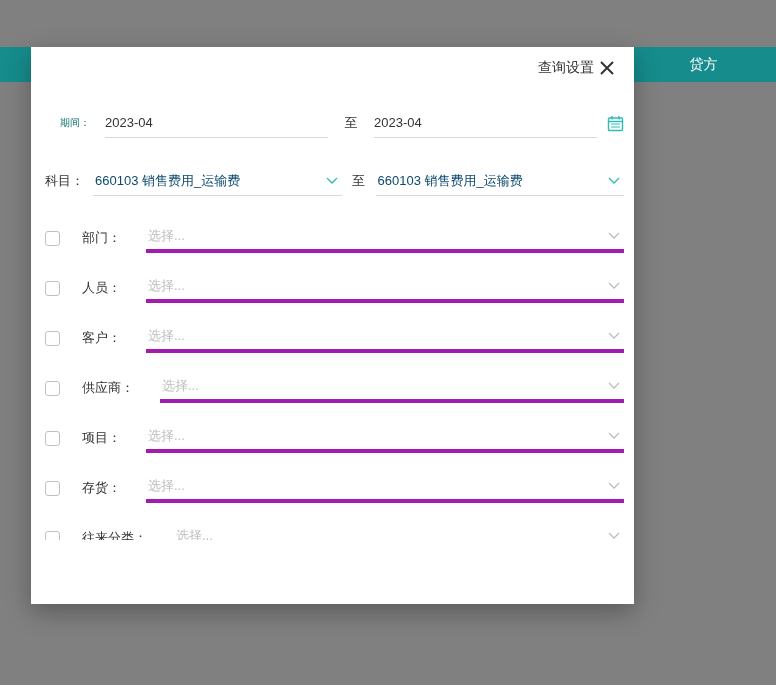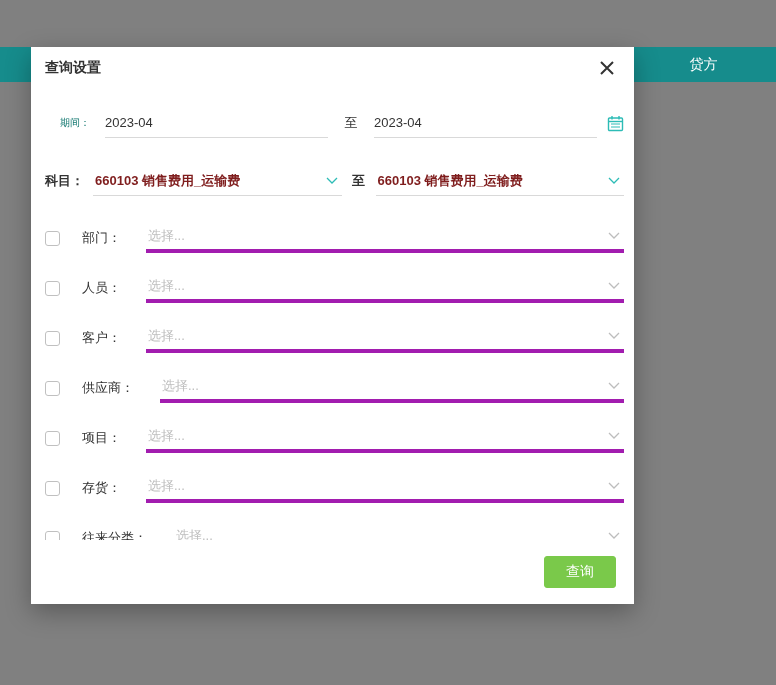--- a/index.html
+++ b/index.html
@@ -12,46 +12,46 @@
   .modal {
     position: absolute;
     top: 47px; left: 31px;
     width: 603px; height: 557px;
     background: #fff;
     box-shadow: 0 8px 24px rgba(0,0,0,0.3);
   }
 
   .modal-header {
     height: 42px;
-    display: flex; align-items: center; justify-content: space-between;
+    display: flex; align-items: center; justify-content: flex-end;
     padding: 0 14px;
-    font-size: 14px; color: #333; font-weight: bold;
+    font-size: 14px; color: #333;
   }
   .close-btn { font-size: 20px; color: #333; cursor: pointer; padding: 4px 6px; line-height: 1; }
 
   .modal-body {
     position: absolute;
     top: 42px; bottom: 64px; left: 0; right: 0;
     padding: 14px 10px 0 14px;
     overflow-y: scroll;
   }
 
   
   .period-row { display: flex; align-items: center; height: 40px; margin-bottom: 18px; }
   .period-label { font-size: 10px; color: #0f766e; width: 60px; text-align: center; }
   .period-input-wrap { flex: 1; border-bottom: 1px solid #d9d9d9; height: 30px; display: flex; align-items: center; justify-content: center; position: relative; }
   .period-input { border: none; font-size: 13px; color: #333; width: 100%; outline: none; background: transparent; }
   .period-sep { width: 46px; text-align: center; font-size: 13px; color: #333; }
   .calendar-icon { margin-left: 10px; color: #2dbcb6; cursor: pointer; }
 
   
-  .subject-row { display: flex; align-items: center; height: 40px; margin-bottom: 12px; font-weight: bold; }
+  .subject-row { display: flex; align-items: center; height: 40px; margin-bottom: 12px; }
   .subject-label { font-size: 13px; color: #333; width: 48px; }
   .subject-input-wrap { flex: 1; border-bottom: 1px solid #d9d9d9; height: 30px; display: flex; align-items: center; position: relative; }
-  .subject-text { font-size: 13px; color: #7f1d1d; flex: 1; padding-left: 2px; white-space: nowrap; overflow: hidden; }
+  .subject-text { font-size: 13px; color: #0c4a6e; flex: 1; padding-left: 2px; white-space: nowrap; overflow: hidden; }
   .dropdown-arrow { color: #2dbcb6; margin-right: 4px; cursor: pointer; }
   .subject-sep { width: 34px; text-align: center; font-size: 13px; color: #333; }
 
   
   .filter-row { display: flex; align-items: center; height: 50px; gap: 16px; }
   .checkbox {
     width: 15px; height: 15px;
     border: 1px solid #c0c0c0;
     border-radius: 3px;
     margin-right: 6px; cursor: pointer; flex-shrink: 0;
@@ -231,15 +231,14 @@
                 <path d="M1 1 L6 6 L11 1" stroke="#bdbdbd" stroke-width="1.3" fill="none"></path>
               </svg>
             </span>
           </div>
         </div>
       </div>
 
   </div>
 
   <div class="modal-footer">
-    <div class="btn btn-primary">查询</div>
   </div>
 </div>
 
 </body></html>

